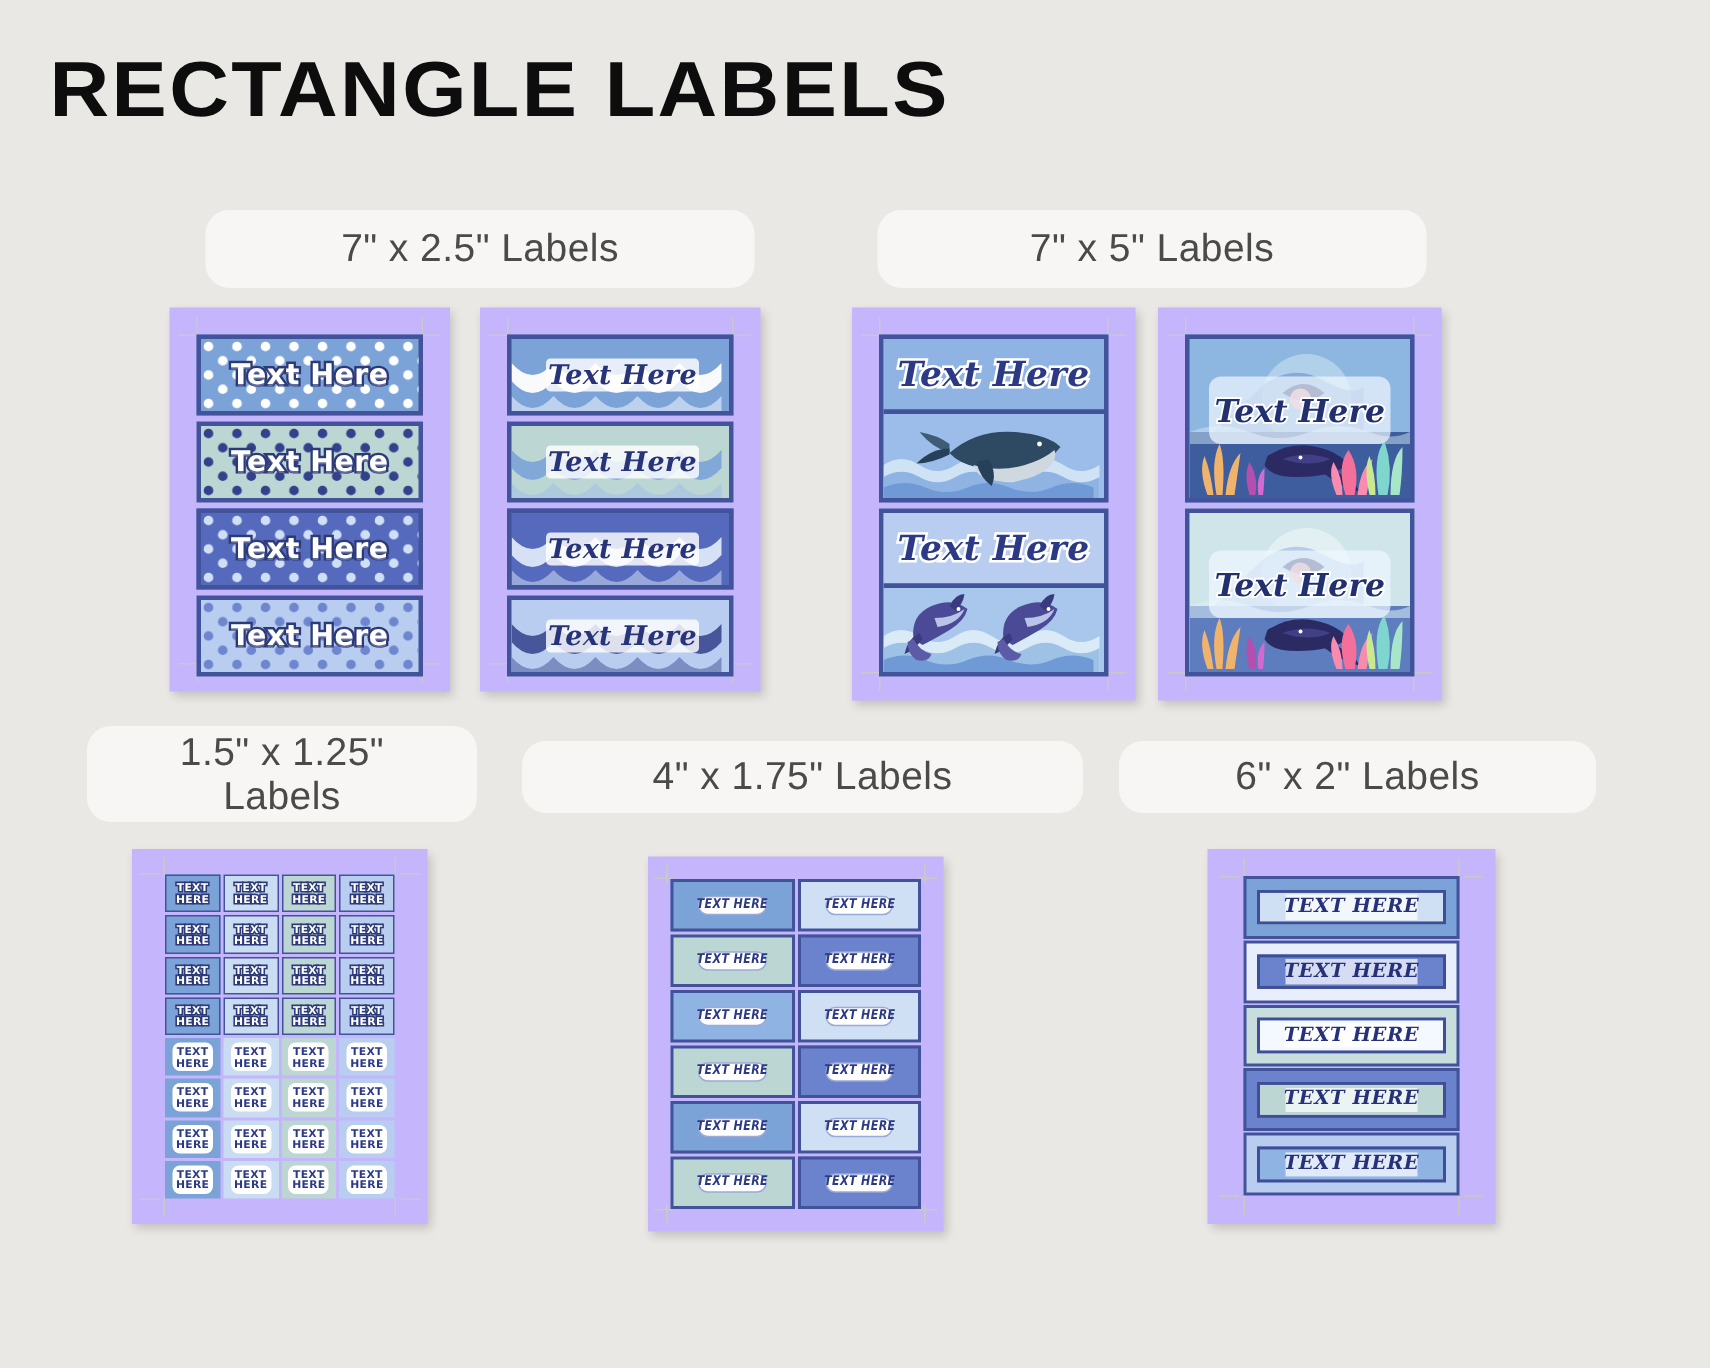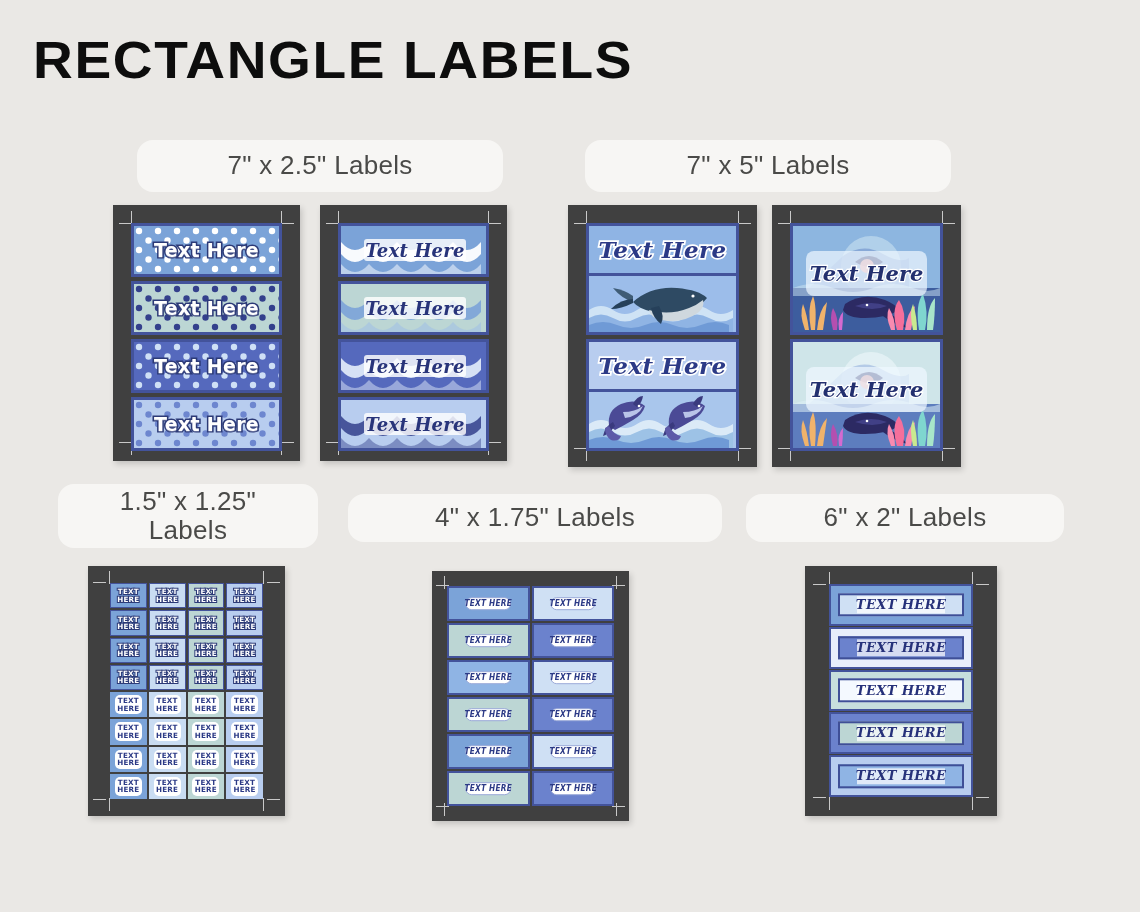--- a/index.html
+++ b/index.html
@@ -30,21 +30,21 @@
     display: flex; align-items: center; justify-content: center;
     text-align: center;
     letter-spacing: .3px;
     line-height: 1.12;
     padding: 6px 10px;
   }
 
   
   .sheet {
     position: absolute;
-    background: #404040;
+    background: #c4b5fd;
     box-shadow: 2px 3px 6px rgba(0,0,0,.17);
   }
   .sheet-inner { position: absolute; inset: 0; }
 
   
   .cmark { position: absolute; background: #c9c9c9; }
   .cmark.h { height: 1px; width: 13px; }
   .cmark.v { width: 1px; height: 13px; }
 
   

